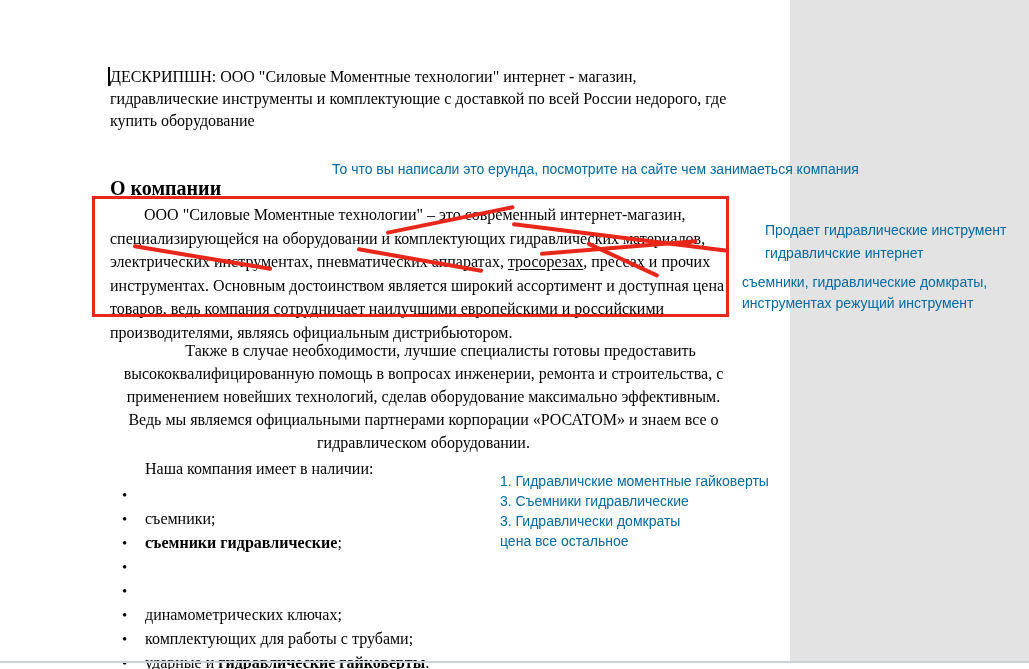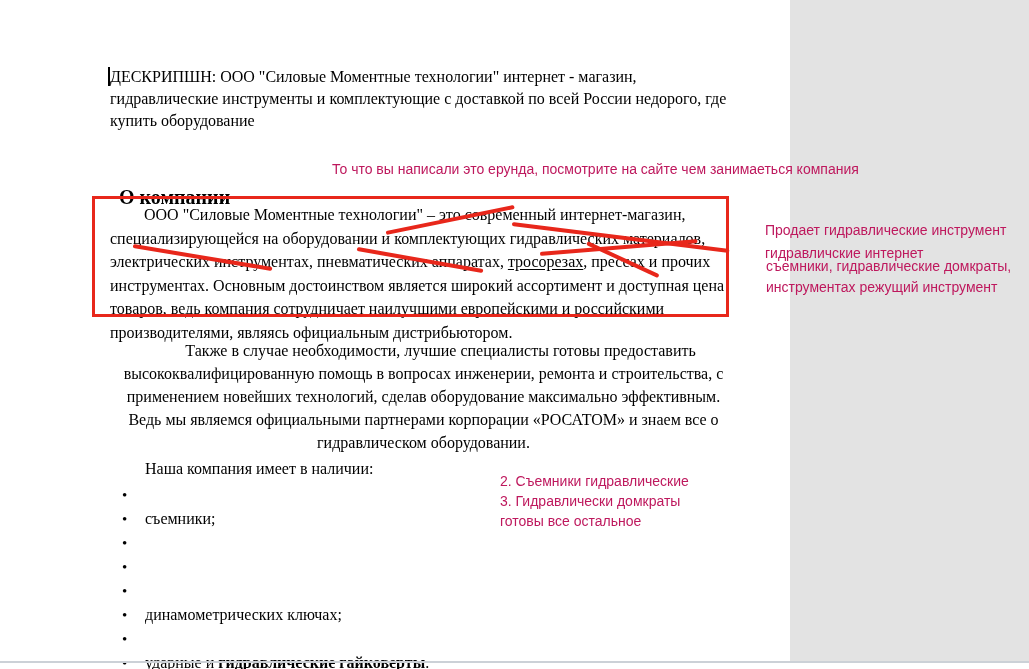--- a/index.html
+++ b/index.html
@@ -36,25 +36,25 @@
     text-decoration-line: underline;
     text-decoration-style: wavy;
     text-decoration-color: #e02b20;
     text-decoration-thickness: 1px;
     text-underline-offset: 2px;
     text-decoration: underline;
   }
   
   .note {
     font-family: "Liberation Sans", "DejaVu Sans", sans-serif;
-    color: #be185d; font-size: 14px; white-space: nowrap;
+    color: #0369a1; font-size: 14px; white-space: nowrap;
   }
   .note-top { left: 332px; top: 161px; }
   .note-sell { left: 765px; top: 219px; line-height: 23px; }
-  .note-products { left: 742px; top: 256px; line-height: 21px; margin-left: 24px; }
+  .note-products { left: 742px; top: 272px; line-height: 21px; }
   .note-priority { left: 500px; top: 471px; line-height: 20px; }
   
   .red-box {
     left: 92px; top: 196px; width: 637px; height: 121px;
     border: 3px solid #e8271b; box-sizing: border-box;
   }
   .stroke {
     position: absolute; height: 4px; background: #e8271b;
     border-radius: 2px; transform-origin: 0 50%;
   }
@@ -71,21 +71,21 @@
 <div id="stage">
 
   <div class="abs outside"></div>
 
   <div class="abs caret"></div>
 
   <div class="abs doc-par descriptor">ДЕСКРИПШН: ООО "Силовые Моментные технологии" интернет - магазин, гидравлические инструменты и комплектующие с доставкой по всей России недорого, где купить оборудование</div>
 
   <div class="abs note note-top">То что вы написали это ерунда, посмотрите на сайте чем занимаеться компания</div>
 
-  <h1 class="abs heading" style="margin:9px">О компании</h1>
+  <h1 class="abs heading" style="margin:0">О компании</h1>
 
   <div class="abs doc-par about-par"><span>ООО "Силовые Моментные технологии" – это современный интернет-магазин, специализирующейся на оборудовании и комплектующих гидравлических материалов, электрических инструментах, пневматических аппаратах, </span><span class="misspell">тросорезах</span><span>, прессах и прочих инструментах. Основным достоинством является широкий ассортимент и доступная цена товаров, ведь компания сотрудничает наилучшими европейскими и российскими производителями, являясь официальным дистрибьютором.</span></div>
 
   <div class="abs red-box"></div>
   <div class="stroke s1"></div>
   <div class="stroke s2"></div>
   <div class="stroke s3"></div>
   <div class="stroke s4"></div>
   <div class="stroke s5"></div>
   <div class="stroke s6"></div>
@@ -106,41 +106,44 @@
   <div class="abs bullets">
     <div class="bullet-row">
       <span class="bullet-marker">•</span>
     </div>
     <div class="bullet-row">
       <span class="bullet-marker">•</span>
       <span class="bullet-text"><span>съемники;</span><b></b><span></span></span>
     </div>
     <div class="bullet-row">
       <span class="bullet-marker">•</span>
+      <span class="bullet-text"><span></span><b>съемники гидравлические</b><span>;</span></span>
     </div>
     <div class="bullet-row">
       <span class="bullet-marker">•</span>
     </div>
     <div class="bullet-row">
       <span class="bullet-marker">•</span>
     </div>
     <div class="bullet-row">
       <span class="bullet-marker">•</span>
       <span class="bullet-text"><span>динамометрических ключах;</span><b></b><span></span></span>
     </div>
     <div class="bullet-row">
       <span class="bullet-marker">•</span>
+      <span class="bullet-text"><span>комплектующих для работы с трубами;</span><b></b><span></span></span>
     </div>
     <div class="bullet-row">
       <span class="bullet-marker">•</span>
       <span class="bullet-text"><span>ударные и </span><b>гидравлические гайковерты</b><span>.</span></span>
     </div>
   </div>
 
   <div class="abs note note-priority">
-    <div>2. Съемники гидравлические</div>
+    <div>1. Гидравличские моментные гайковерты</div>
+    <div>3. Съемники гидравлические</div>
     <div>3. Гидравлически домкраты</div>
-    <div>готовы все остальное</div>
+    <div>цена все остальное</div>
   </div>
 
   <div class="abs bottom-divider"></div>
 
 </div>
 
 </body></html>

